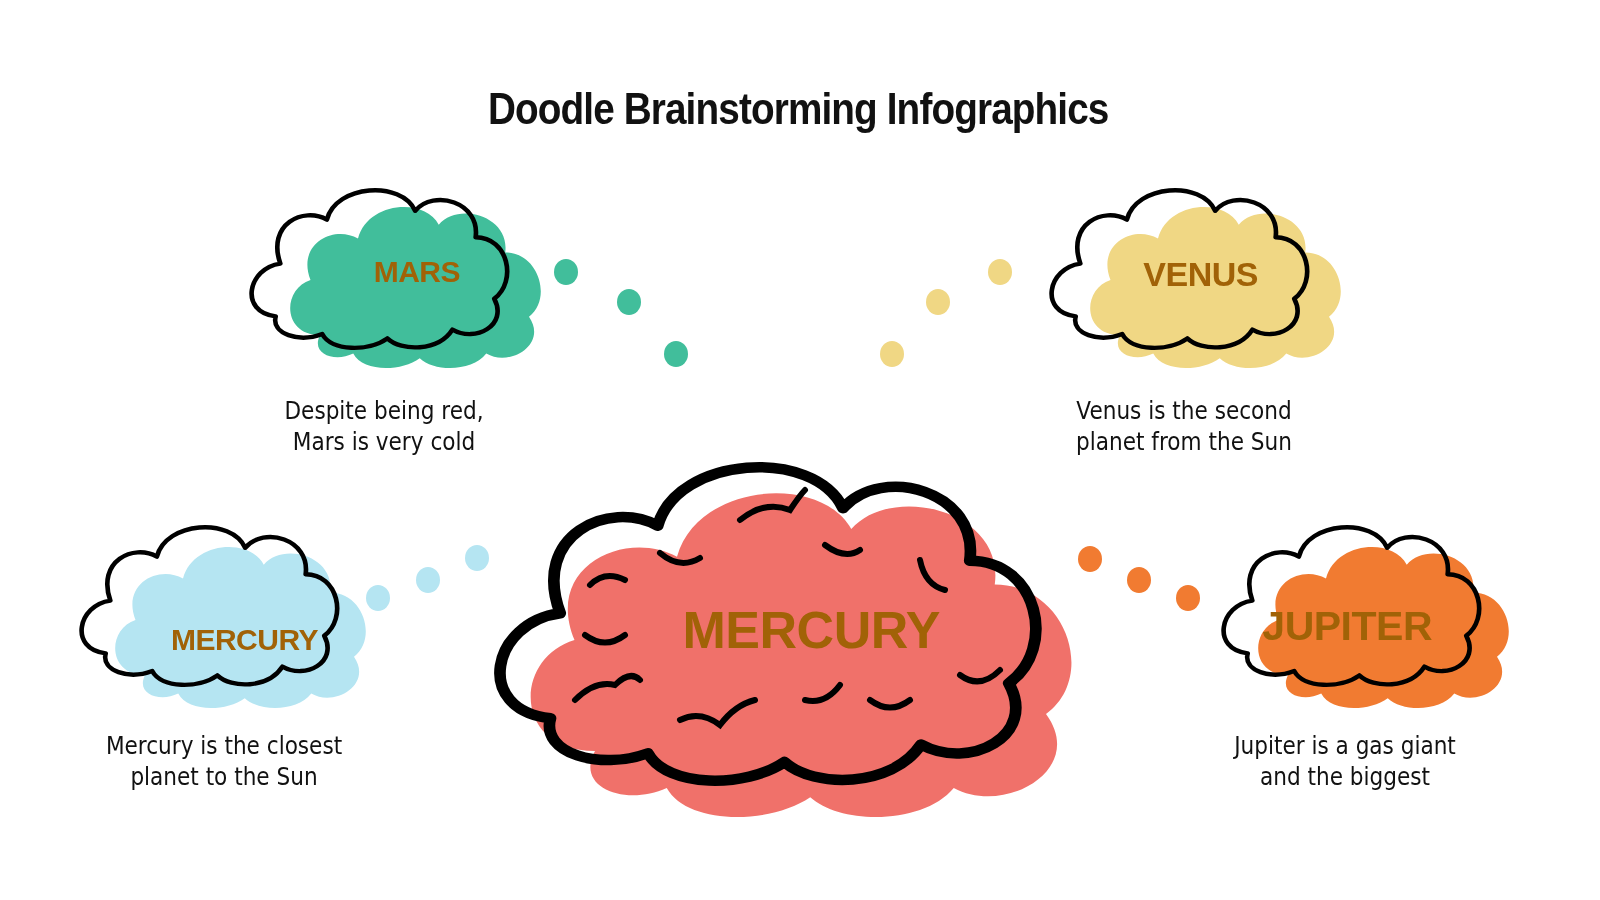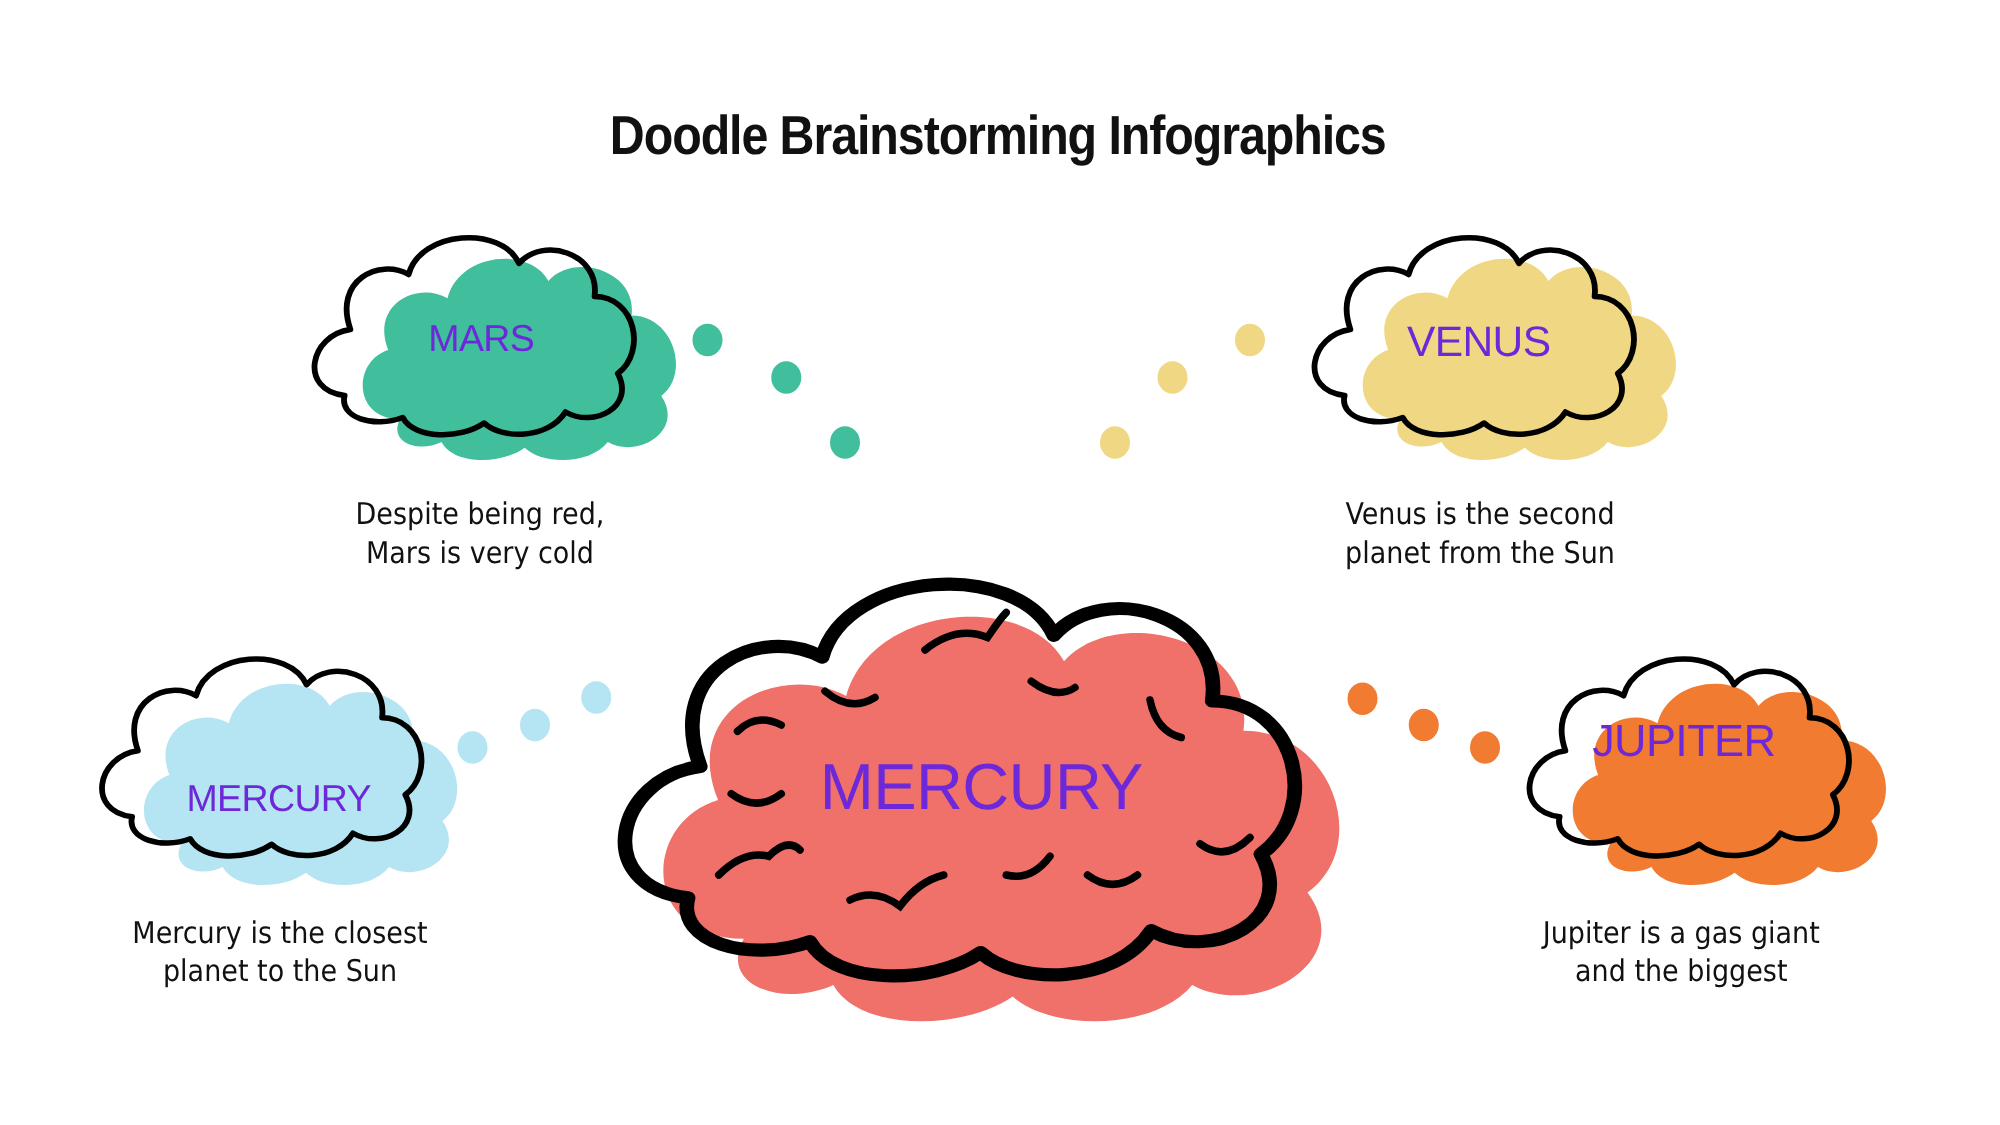--- a/index.html
+++ b/index.html
@@ -5,21 +5,21 @@
   * { margin: 0; padding: 0; box-sizing: border-box; }
   html, body { width: 1600px; height: 900px; background: #ffffff; overflow: hidden; }
   body { position: relative; font-family: "Liberation Sans", "DejaVu Sans", sans-serif; color: #111; }
   .title {
     position: absolute; left: 0; top: 84px; width: 1600px; text-align: center;
     font-family: "Liberation Sans", sans-serif; font-weight: bold; font-size: 44px;
     letter-spacing: -1px; transform: scaleX(0.88); transform-origin: 785px 0;
   }
   svg.canvas { position: absolute; left: 0; top: 0; }
   .label {
-    position: absolute; text-align: center; font-weight: normal; color: #6d28d9;
+    position: absolute; text-align: right; font-weight: bold; color: #a16207;
     font-family: "Liberation Sans", sans-serif; letter-spacing: -0.5px;
   }
   .desc {
     position: absolute; text-align: center; font-size: 24px; line-height: 31px;
     font-family: "DejaVu Sans", sans-serif; color: #111;
     transform: scaleX(0.9);
   }
 </style>
 </head>
 <body>
@@ -92,21 +92,21 @@
       <path d="M805,700 Q825,705 840,685"></path>
       <path d="M870,700 Q890,715 910,700"></path>
       <path d="M680,720 Q700,710 720,725 Q735,705 755,700"></path>
     </g>
   </g>
 </svg>
 
 <div class="label" style="left:310px; top:255px; width:150px; font-size:30px;">MARS</div>
 <div class="label" style="left:1108px; top:255px; width:150px; font-size:34px;">VENUS</div>
 <div class="label" style="left:128px; top:623px; width:190px; font-size:30px;">MERCURY</div>
-<div class="label" style="left:1262px; top:572px; width:170px; font-size:36px;">JUPITER</div>
+<div class="label" style="left:1262px; top:603px; width:170px; font-size:41px;">JUPITER</div>
 <div class="label" style="left:630px; top:600px; width:310px; font-size:52px;">MERCURY</div>
 
 <div class="desc" style="left:234px; top:396px; width:300px;">
   <div>Despite being red,</div>
   <div>Mars is very cold</div>
 </div>
 <div class="desc" style="left:1034px; top:396px; width:300px;">
   <div>Venus is the second</div>
   <div>planet from the Sun</div>
 </div>

